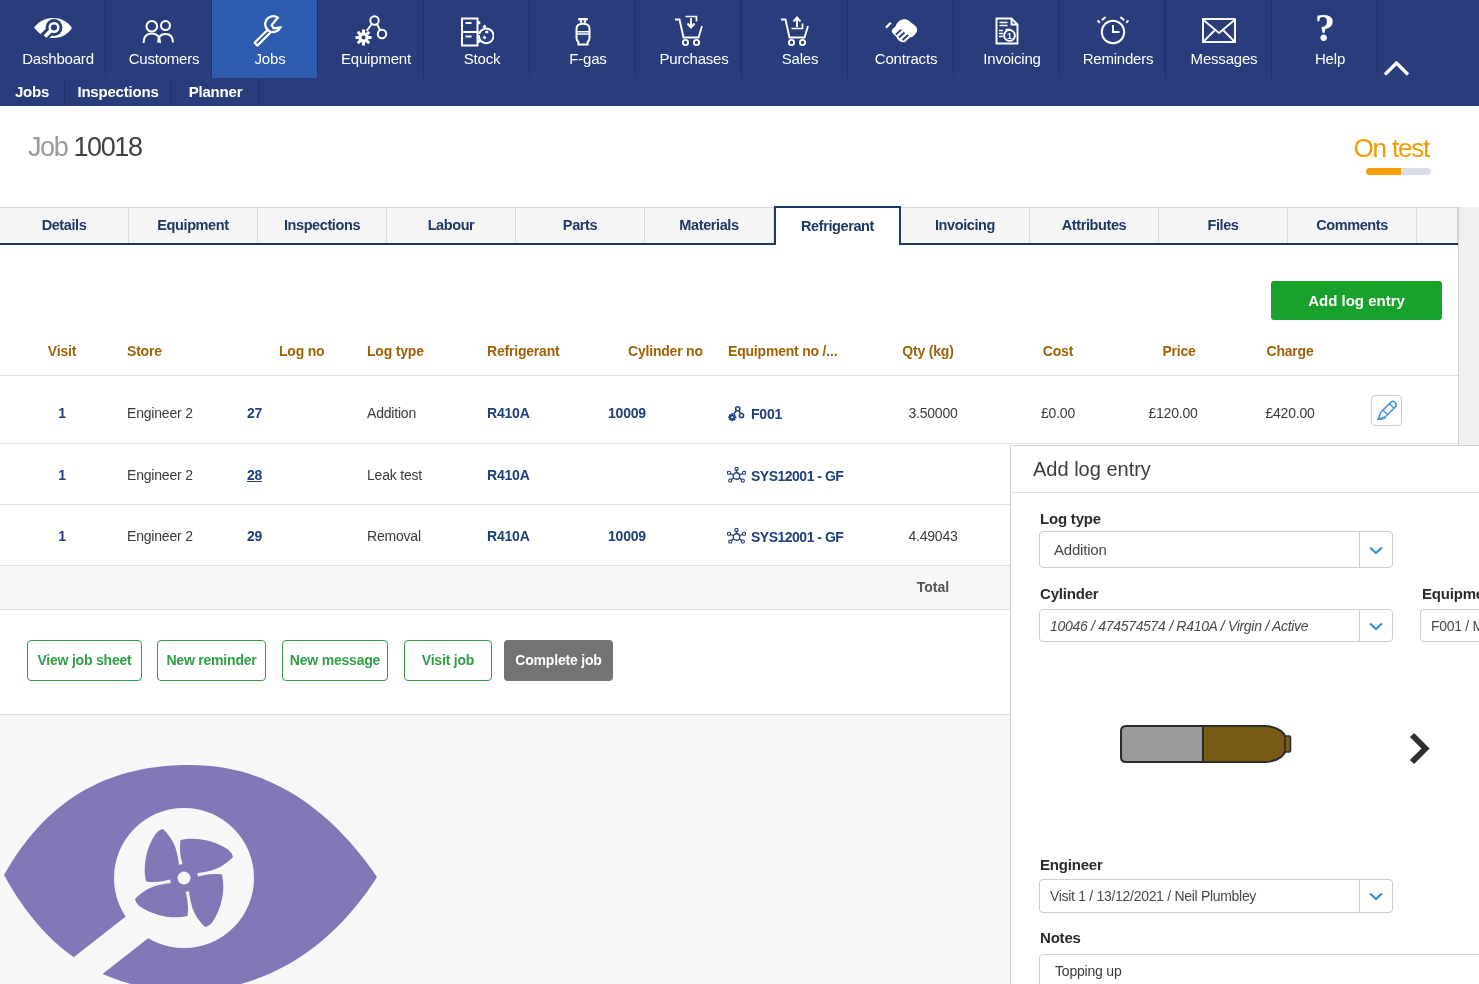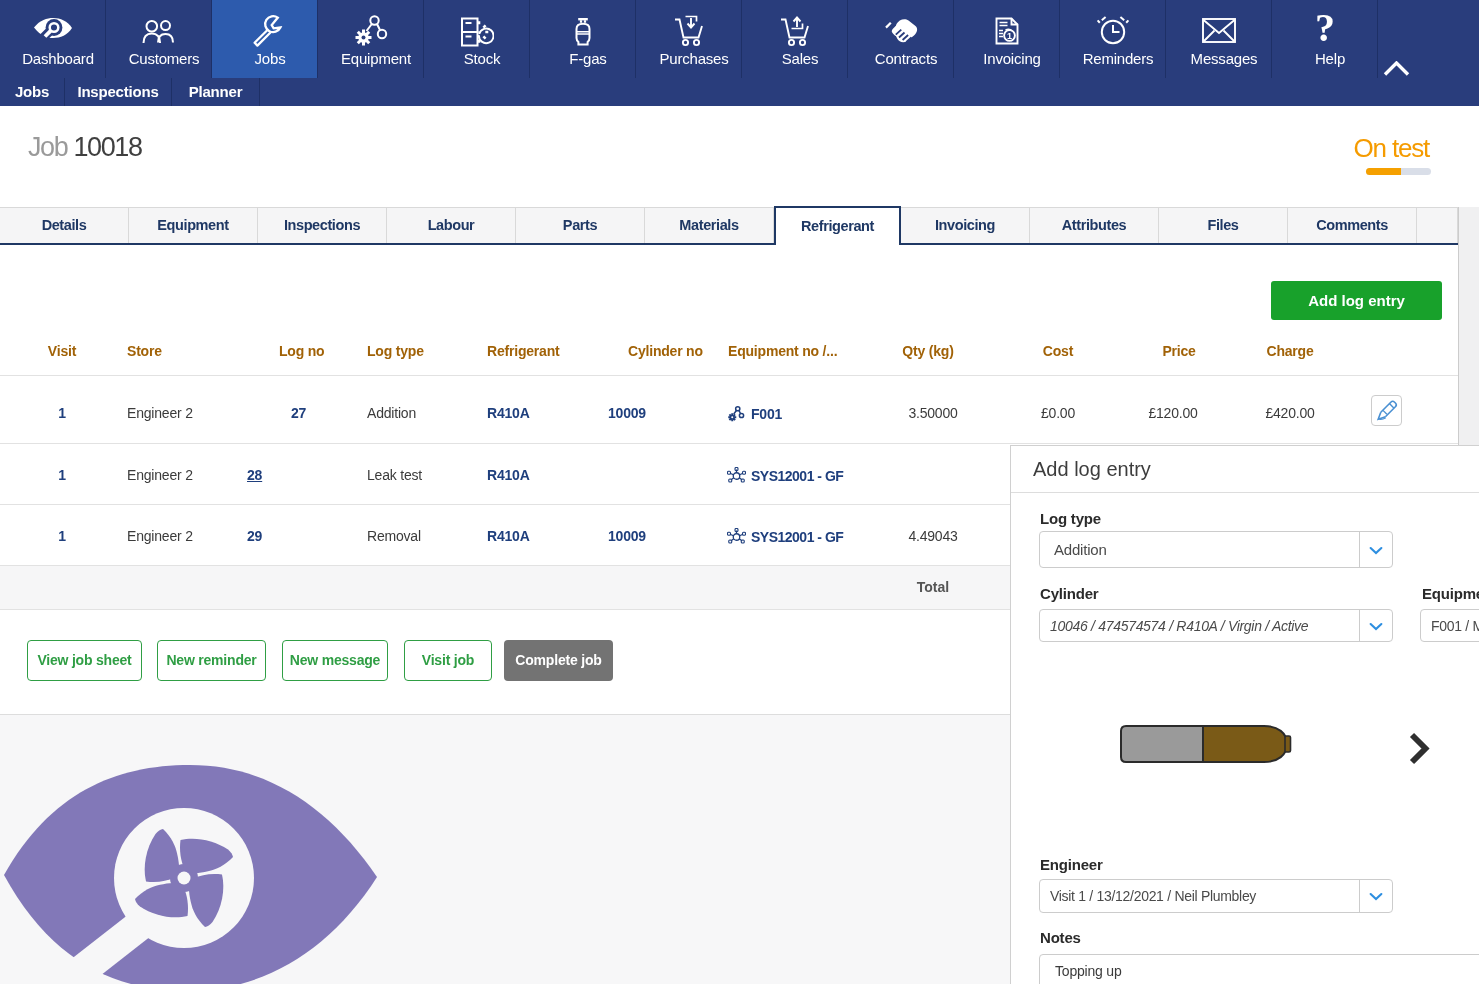--- a/index.html
+++ b/index.html
@@ -255,21 +255,21 @@
 <div class="th" style="left:728px; top:343px;">Equipment no /...</div>
 <div class="th" style="left:868px; top:343px; width:120px; text-align:center;">Qty (kg)</div>
 <div class="th" style="left:998px; top:343px; width:120px; text-align:center;">Cost</div>
 <div class="th" style="left:1119px; top:343px; width:120px; text-align:center;">Price</div>
 <div class="th" style="left:1230px; top:343px; width:120px; text-align:center;">Charge</div>
 
 <div class="hline" style="top:375px;"></div>
 
 <div class="cell navy ctr" style="left:32px; top:405px; width:60px;">1</div>
 <div class="cell" style="left:127px; top:405px;">Engineer 2</div>
-<div class="cell navy" style="left:247px; top:405px;margin-left:44px;">27</div>
+<div class="cell navy" style="left:247px; top:405px;">27</div>
 <div class="cell" style="left:367px; top:405px;">Addition</div>
 <div class="cell navy" style="left:487px; top:405px;">R410A</div>
 <div class="cell navy" style="left:608px; top:405px;">10009</div>
 <div class="cell navy" style="left:727px; top:405px;"><svg width="18" height="18" viewBox="0 0 36 34" style="vertical-align:-4px; margin-right:6px;">
       <g fill="none" stroke="#1f3f7d" stroke-width="3">
         <circle cx="21.5" cy="6.5" r="4.2"></circle>
         <circle cx="29" cy="20" r="4.2"></circle>
         <path d="M18.8 10 L13.5 17 M24 10 L27 16"></path>
       </g>
       <g fill="#1f3f7d">

